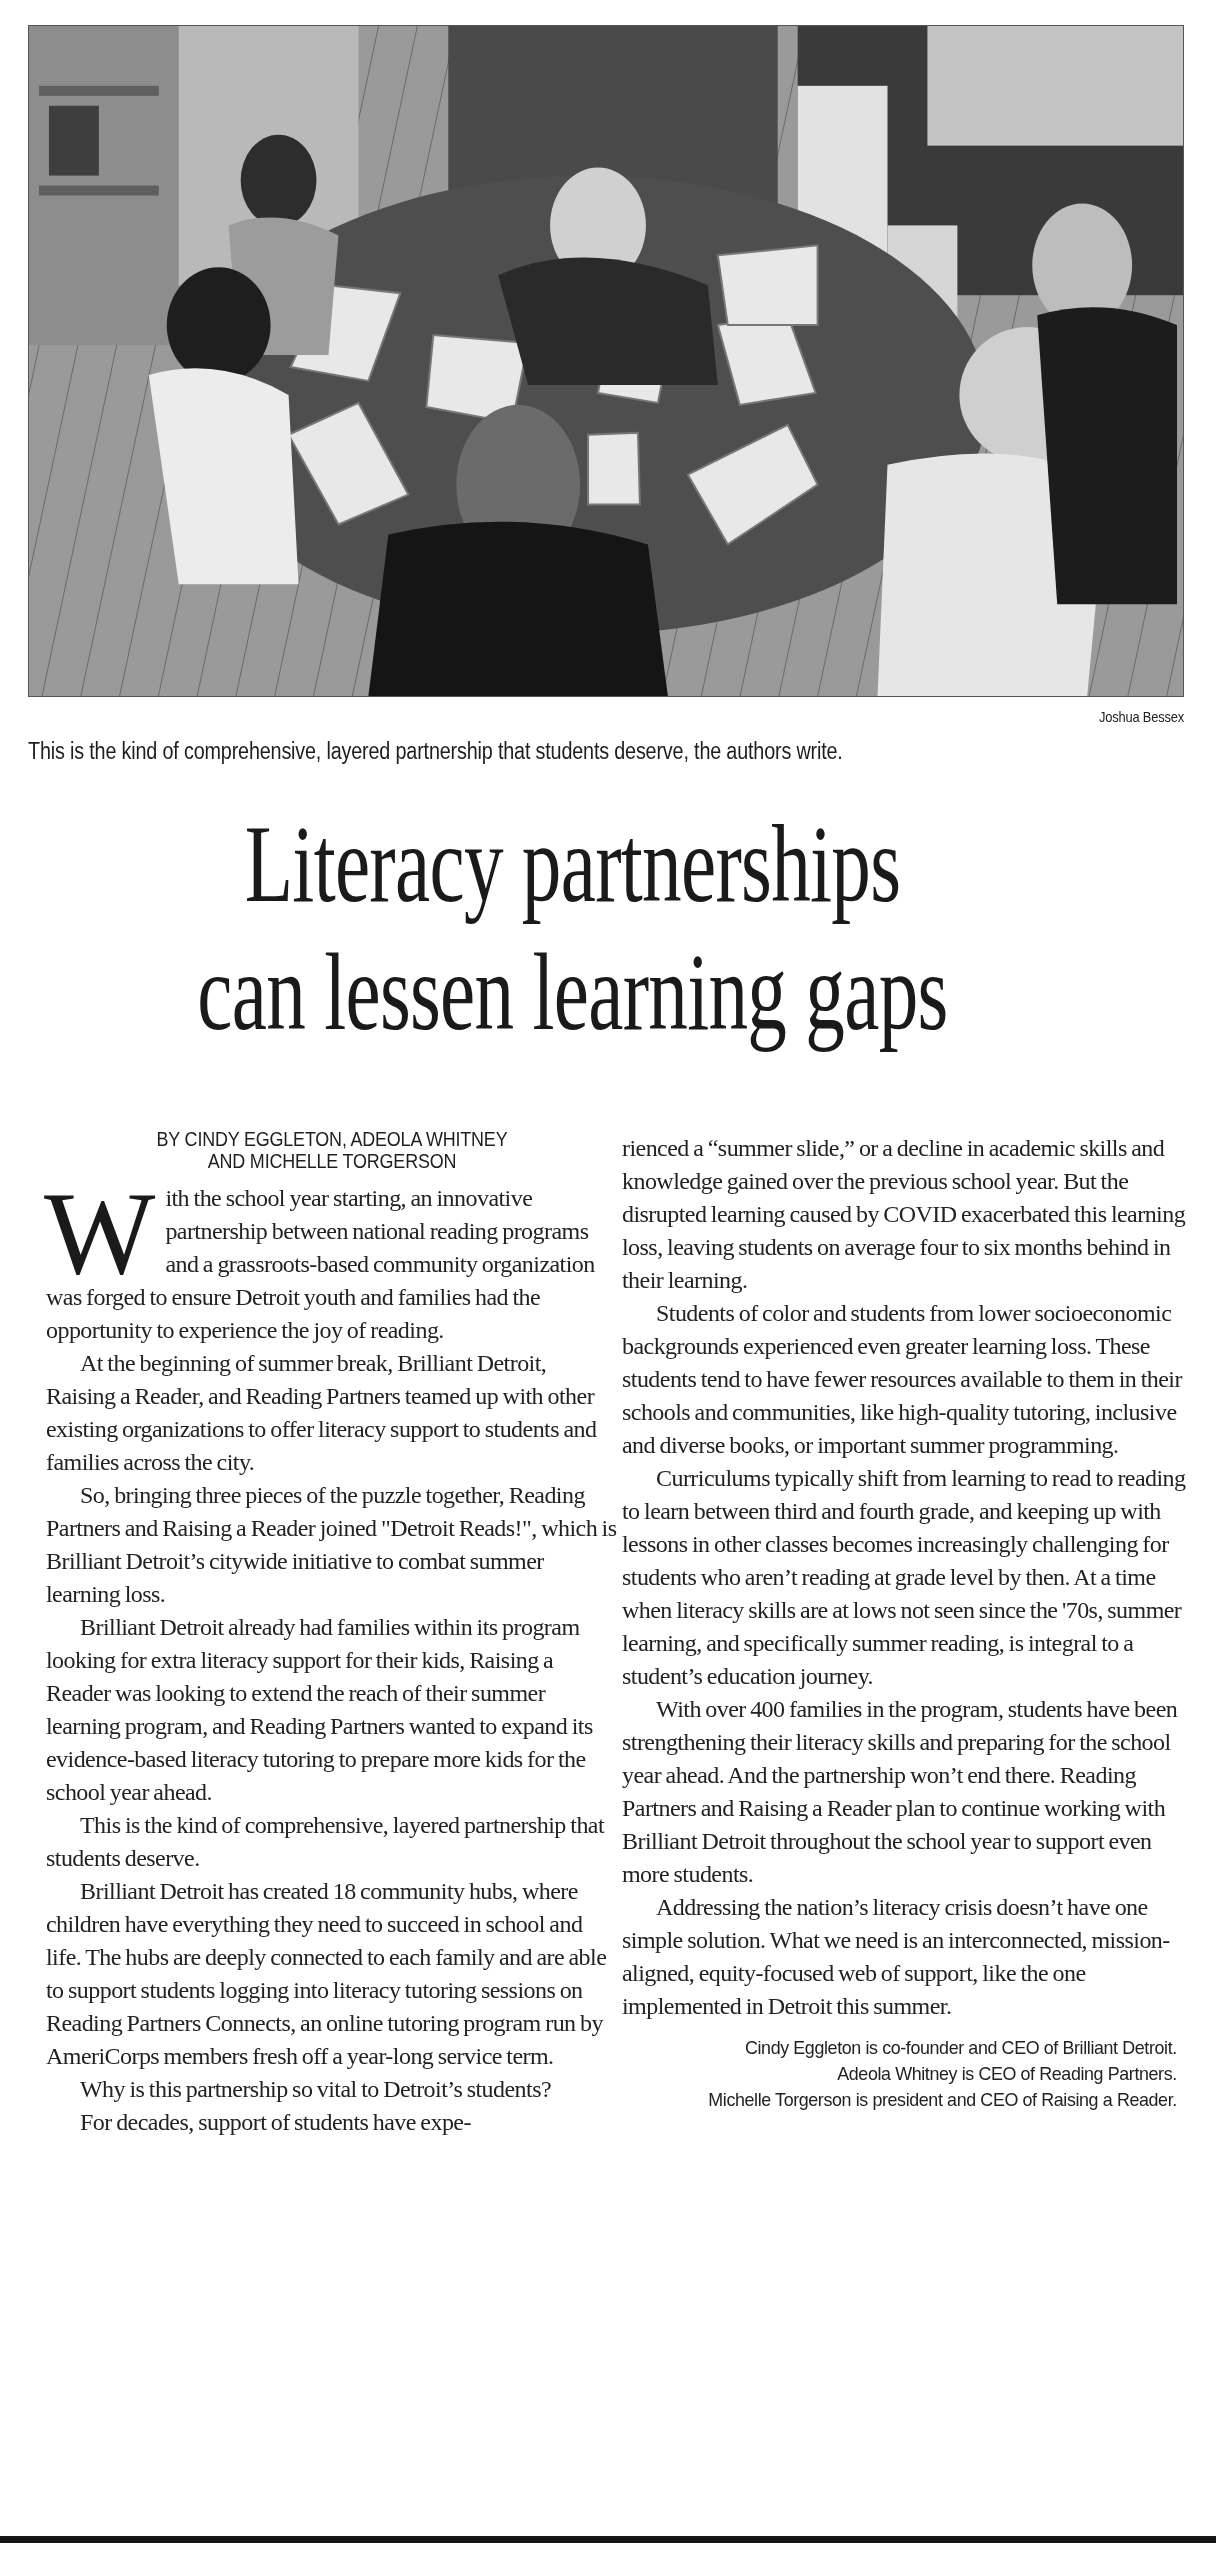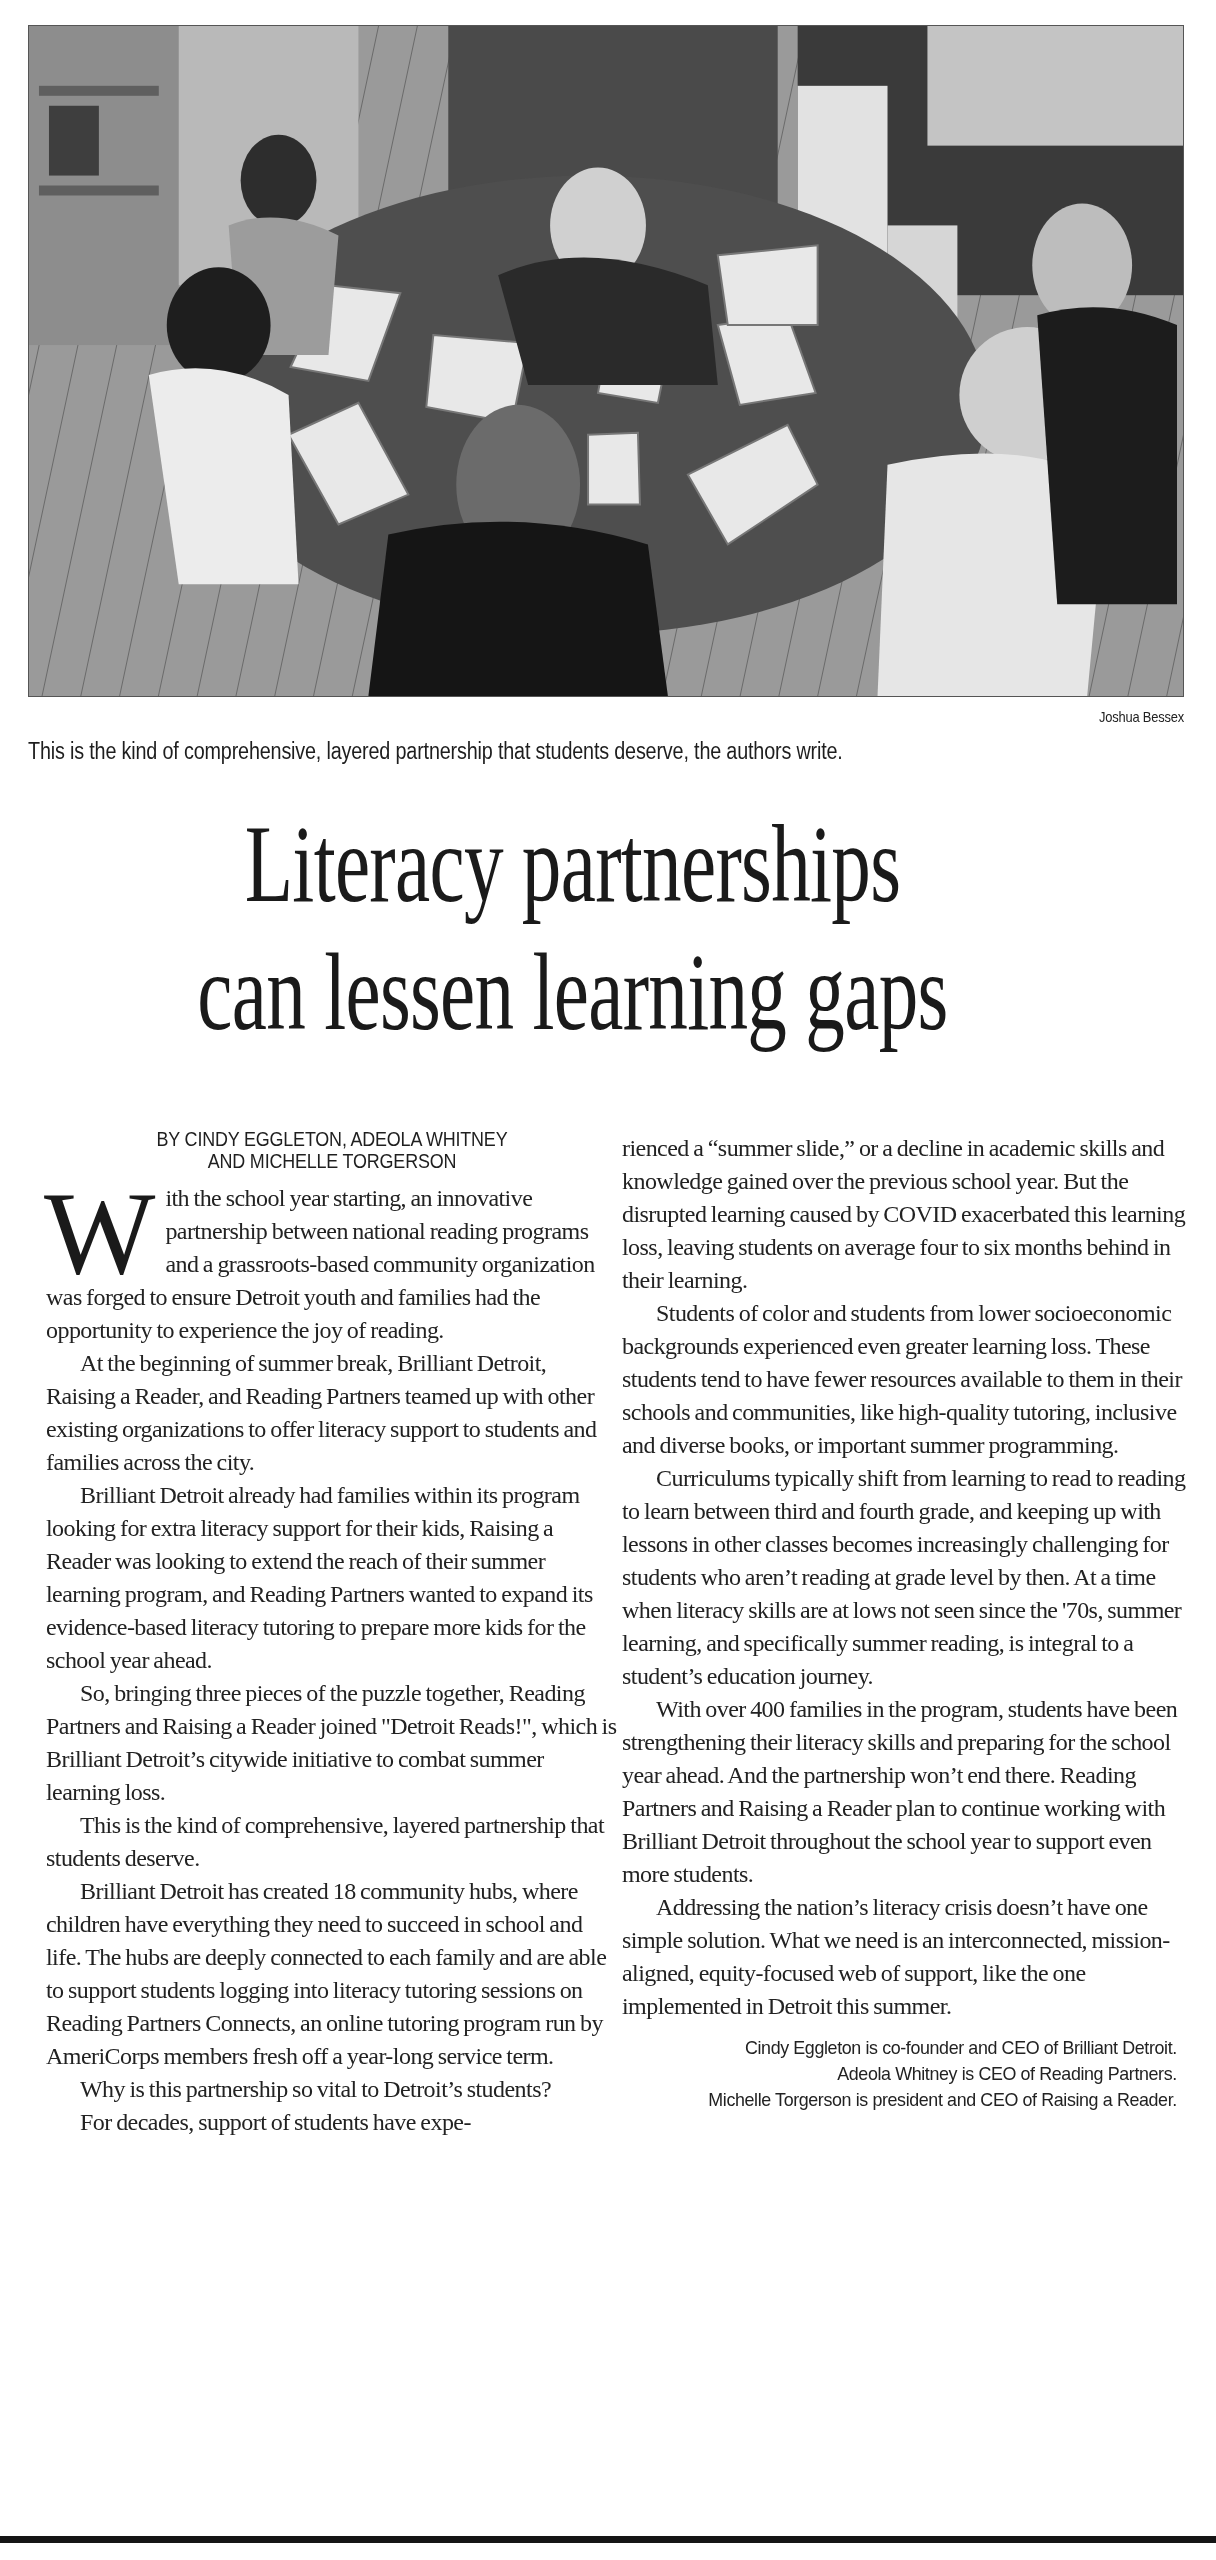--- a/index.html
+++ b/index.html
@@ -124,22 +124,22 @@
 <div class="col left">
   <div class="byline">
     <div>BY CINDY EGGLETON, ADEOLA WHITNEY</div>
     <div>AND MICHELLE TORGERSON</div>
   </div>
   <p class="first">
     <span class="dropcap">W</span>
     <span class="txt">ith the school year starting, an innovative partnership between national reading programs and a grassroots-based community organization was forged to ensure Detroit youth and families had the opportunity to experience the joy of reading.</span>
   </p>
   <p><span class="txt" style="display:inline">At the beginning of summer break, Brilliant Detroit, Raising a Reader, and Reading Partners teamed up with other existing organizations to offer literacy support to students and families across the city.</span></p>
+  <p><span class="txt" style="display:inline">So, bringing three pieces of the puzzle together, Reading Partners and Raising a Reader joined "Detroit Reads!", which is Brilliant Detroit’s citywide initiative to combat summer learning loss.</span></p>
   <p><span class="txt" style="display:inline">Brilliant Detroit already had families within its program looking for extra literacy support for their kids, Raising a Reader was looking to extend the reach of their summer learning program, and Reading Partners wanted to expand its evidence-based literacy tutoring to prepare more kids for the school year ahead.</span></p>
-  <p><span class="txt" style="display:inline">So, bringing three pieces of the puzzle together, Reading Partners and Raising a Reader joined "Detroit Reads!", which is Brilliant Detroit’s citywide initiative to combat summer learning loss.</span></p>
   <p><span class="txt" style="display:inline">This is the kind of comprehensive, layered partnership that students deserve.</span></p>
   <p><span class="txt" style="display:inline">Brilliant Detroit has created 18 community hubs, where children have everything they need to succeed in school and life. The hubs are deeply connected to each family and are able to support students logging into literacy tutoring sessions on Reading Partners Connects, an online tutoring program run by AmeriCorps members fresh off a year-long service term.</span></p>
   <p><span class="txt" style="display:inline">Why is this partnership so vital to Detroit’s students?</span></p>
   <p><span class="txt" style="display:inline">For decades, support of students have expe-</span></p>
 </div>
 
 <div class="col right">
   <p class="noindent"><span class="txt" style="display:inline">rienced a “summer slide,” or a decline in academic skills and knowledge gained over the previous school year. But the disrupted learning caused by COVID exacerbated this learning loss, leaving students on average four to six months behind in their learning.</span></p>
   <p><span class="txt" style="display:inline">Students of color and students from lower socioeconomic backgrounds experienced even greater learning loss. These students tend to have fewer resources available to them in their schools and communities, like high-quality tutoring, inclusive and diverse books, or important summer programming.</span></p>
   <p><span class="txt" style="display:inline">Curriculums typically shift from learning to read to reading to learn between third and fourth grade, and keeping up with lessons in other classes becomes increasingly challenging for students who aren’t reading at grade level by then. At a time when literacy skills are at lows not seen since the '70s, summer learning, and specifically summer reading, is integral to a student’s education journey.</span></p>

